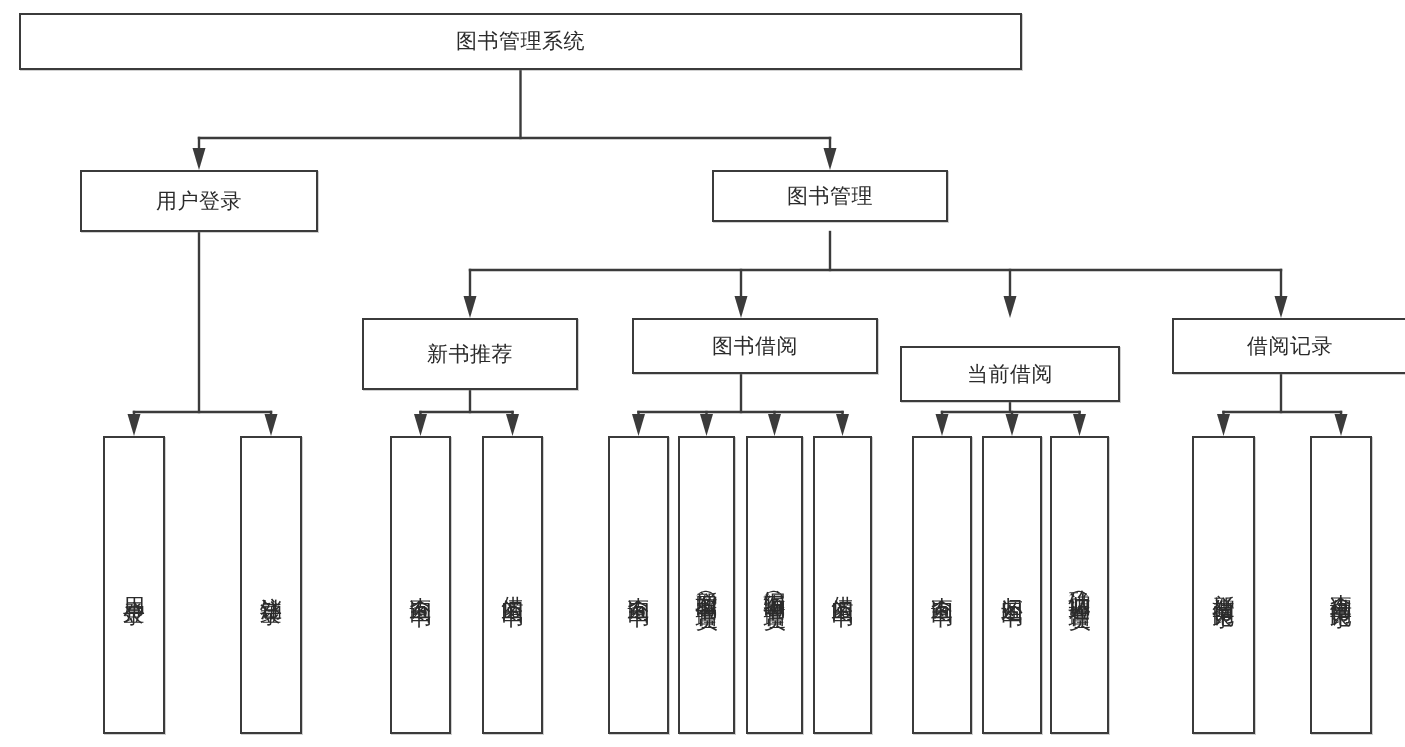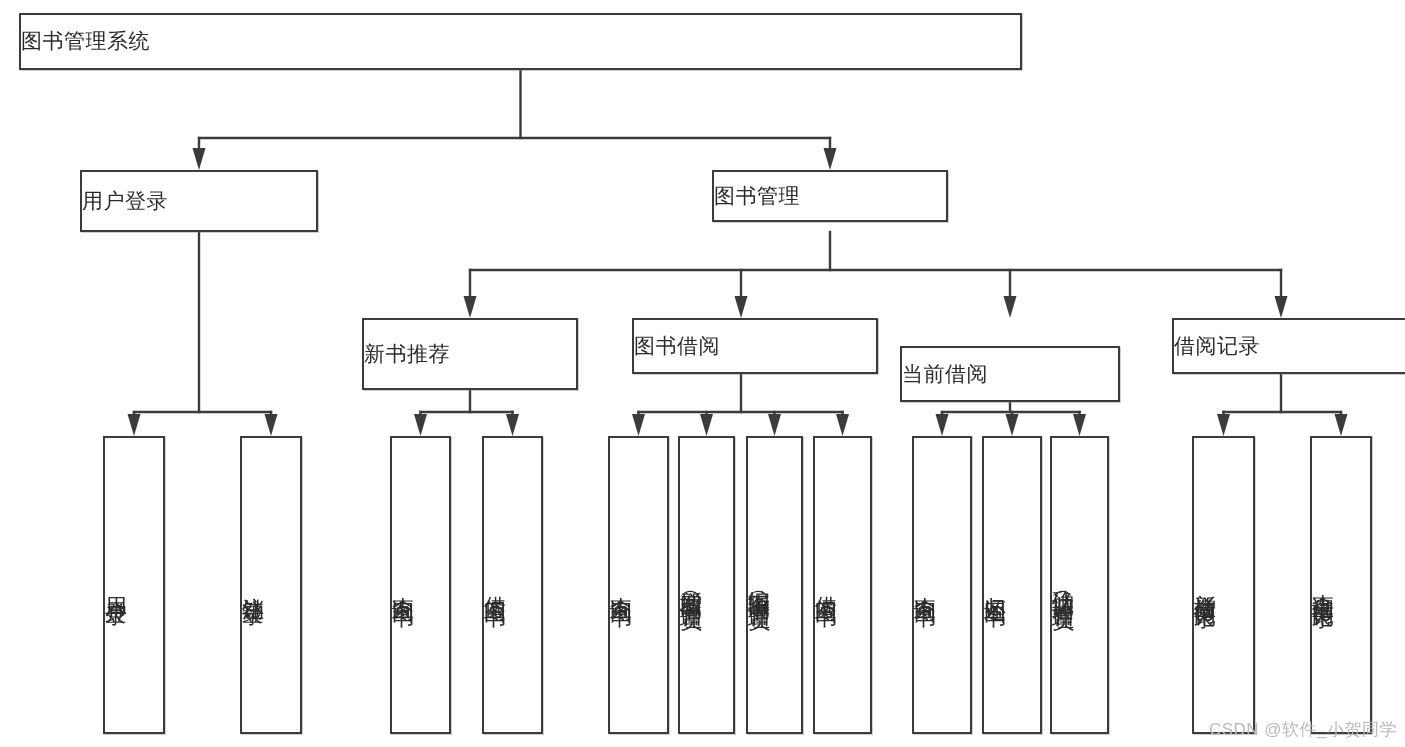--- a/index.html
+++ b/index.html
@@ -21,20 +21,21 @@
     width: 1405px;
     height: 747px;
   }
   .node-box {
     position: absolute;
     box-sizing: border-box;
     border: 2px solid #3b3b3b;
     background: #ffffff;
     display: flex;
     align-items: center;
+    justify-content: center;
     box-shadow: 1px 1px 0 rgba(120,120,120,0.35);
   }
   .node-label {
     color: #2b2b2b;
     font-size: 21px;
     line-height: 1.18;
     letter-spacing: 0.5px;
     white-space: nowrap;
     user-select: none;
   }
@@ -178,14 +179,13 @@
       <div class="node-box vertical" style="left: 1050px; top: 436px; width: 59px; height: 298px;">
         <span class="node-label">确认归还（管理员）</span>
       </div>
       <div class="node-box vertical" style="left: 1192px; top: 436px; width: 63px; height: 298px;">
         <span class="node-label">新增借阅记录</span>
       </div>
       <div class="node-box vertical" style="left: 1310px; top: 436px; width: 62px; height: 298px;">
         <span class="node-label">查询借阅记录</span>
       </div>
     </div>
-  <div class="watermark">CSDN @软件_小贺同学</div>
 </div>
 
 </body></html>

